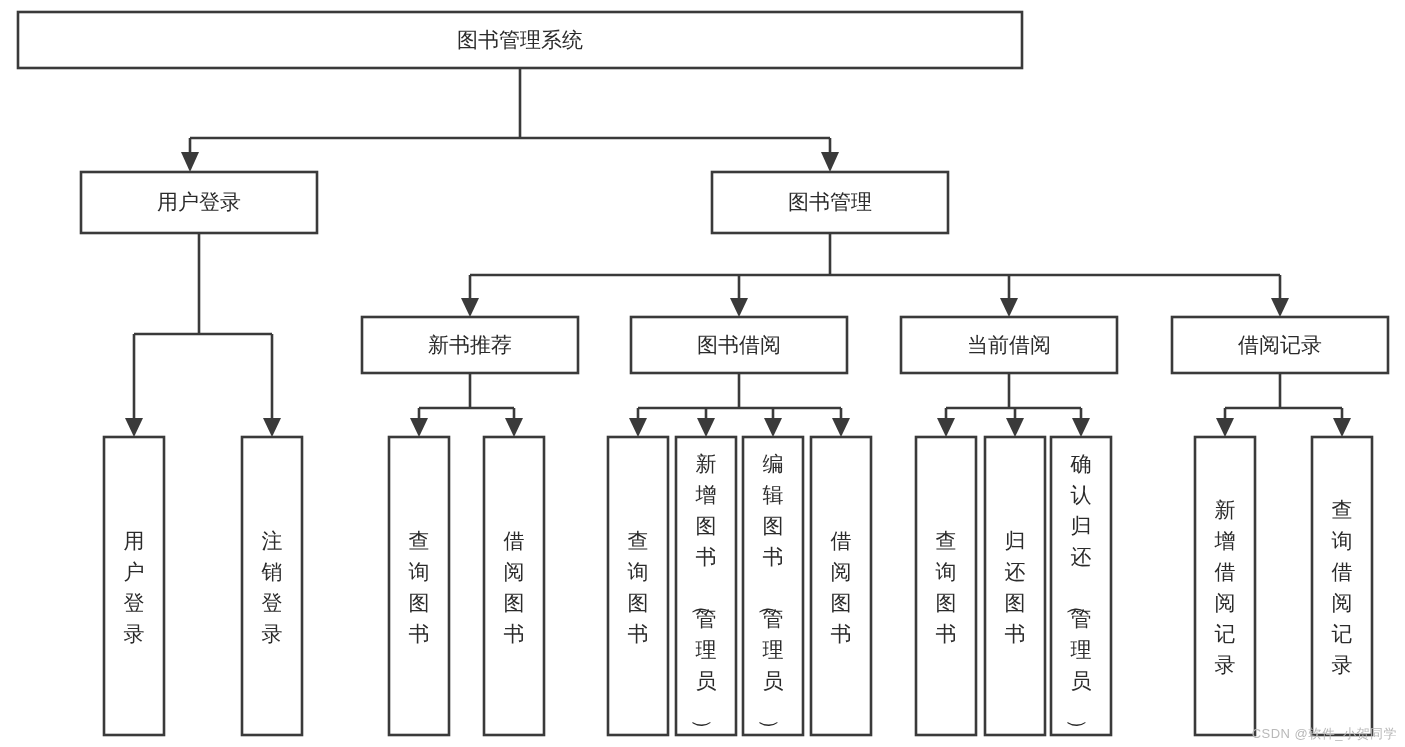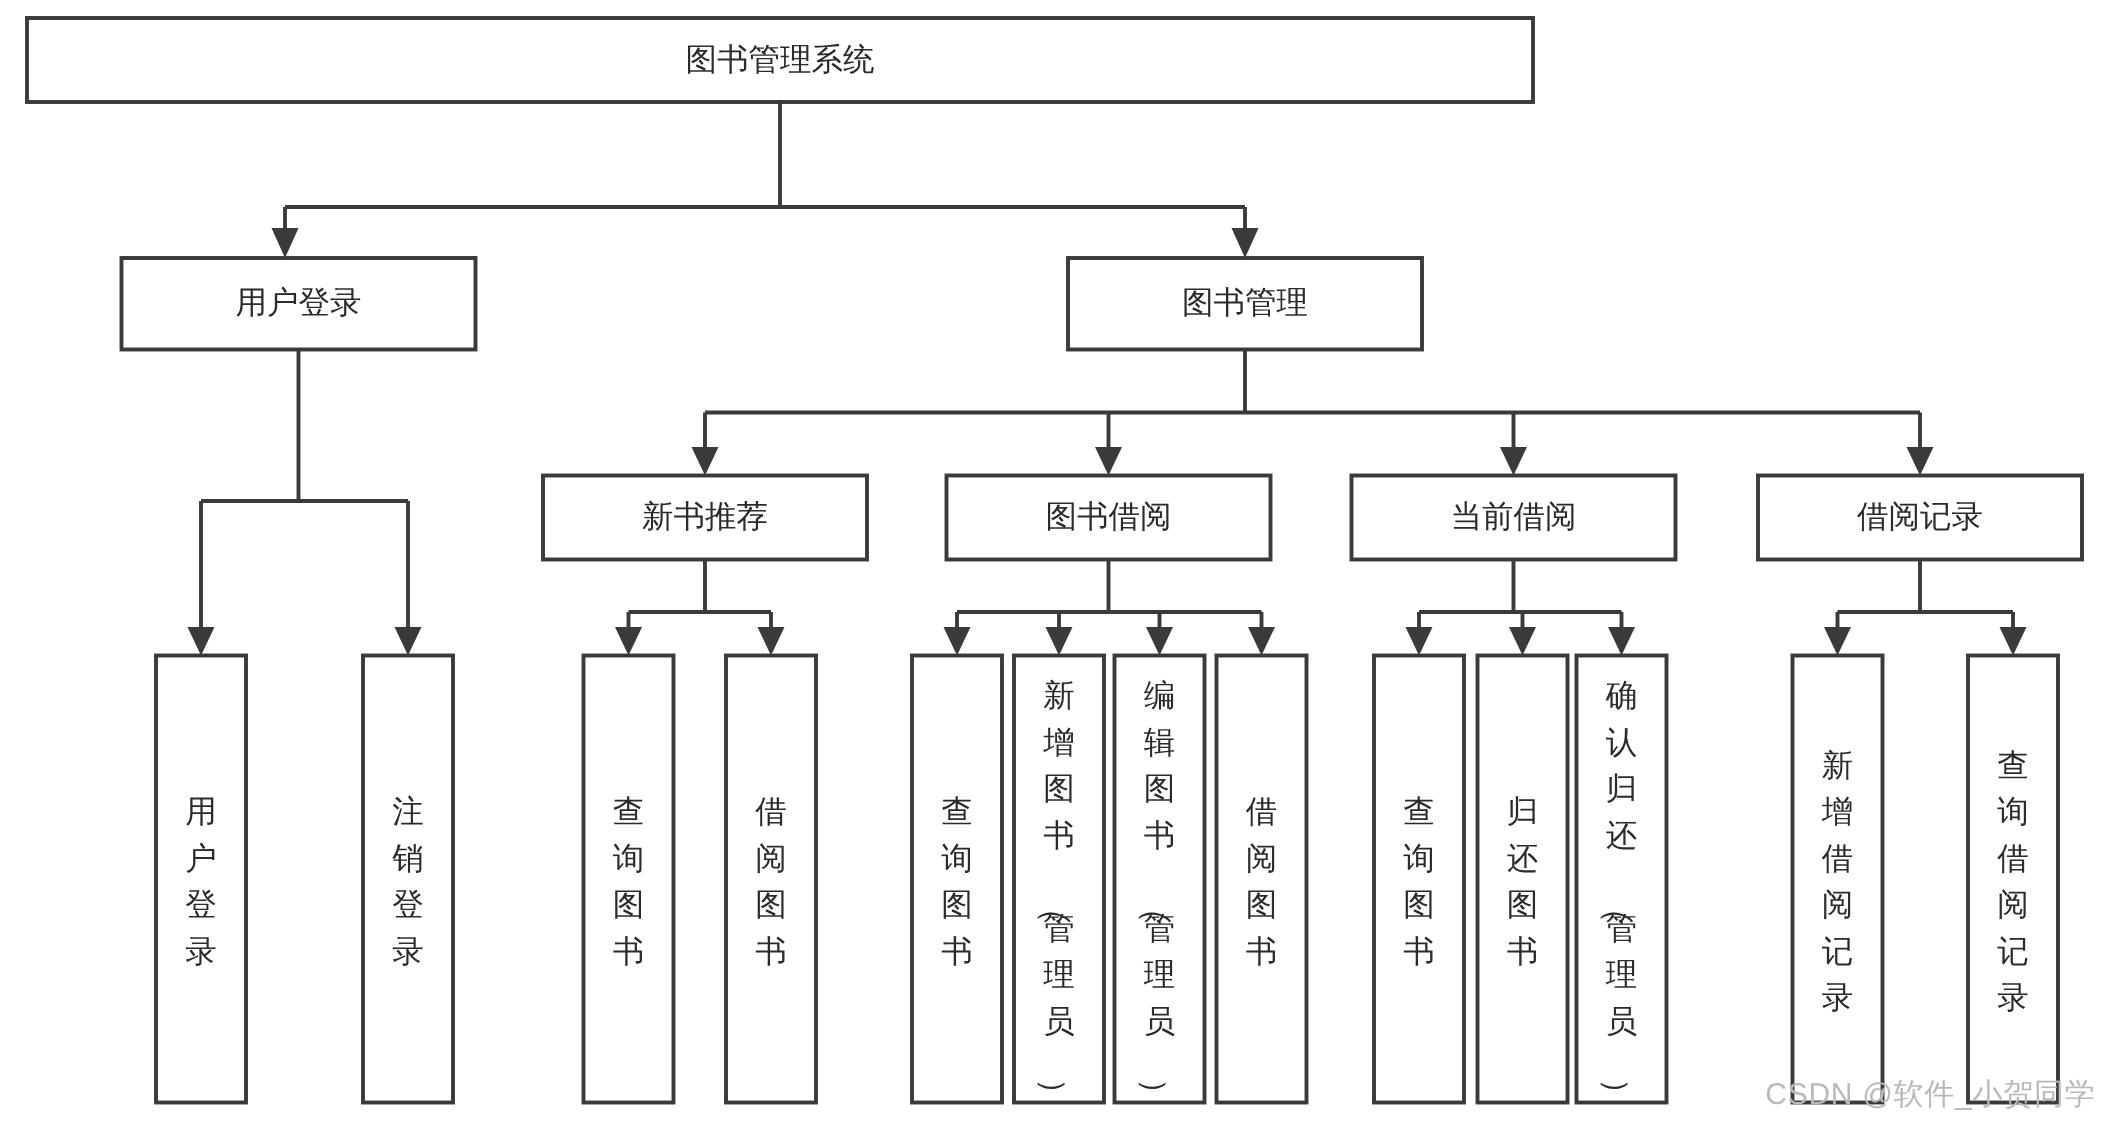--- a/index.html
+++ b/index.html
@@ -50,21 +50,21 @@
     fill: #2b2b2b;
     font-family: "Liberation Sans", "DejaVu Sans", sans-serif;
     font-size: 21px;
     text-anchor: middle;
   }
   .watermark {
     position: absolute;
     right: 8px;
     bottom: 4px;
     font-family: "Liberation Sans", "DejaVu Sans", sans-serif;
-    font-size: 20px;
+    font-size: 13px;
     color: #b9b9b9;
     letter-spacing: 0.5px;
     white-space: nowrap;
     user-select: none;
   }
 </style>
 </head>
 <body>
 
 <div id="diagram-root">

